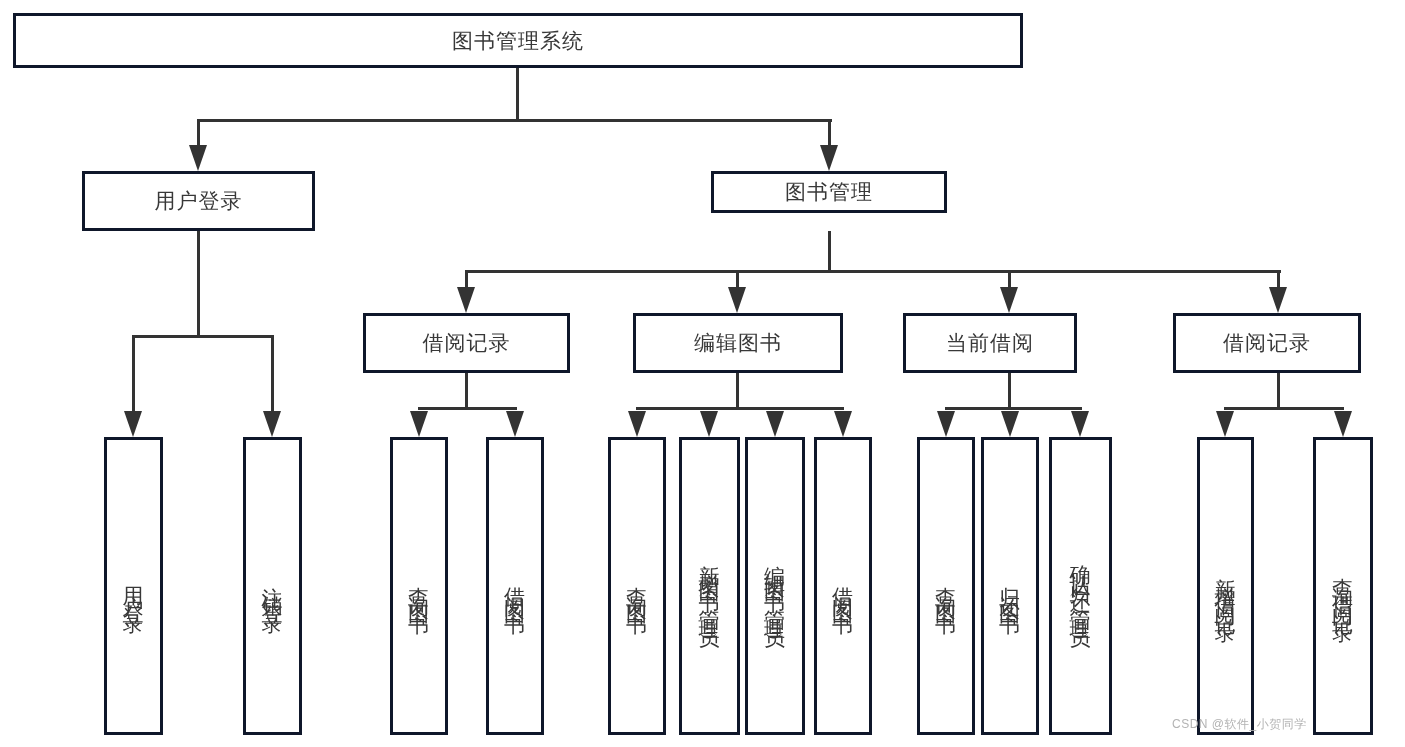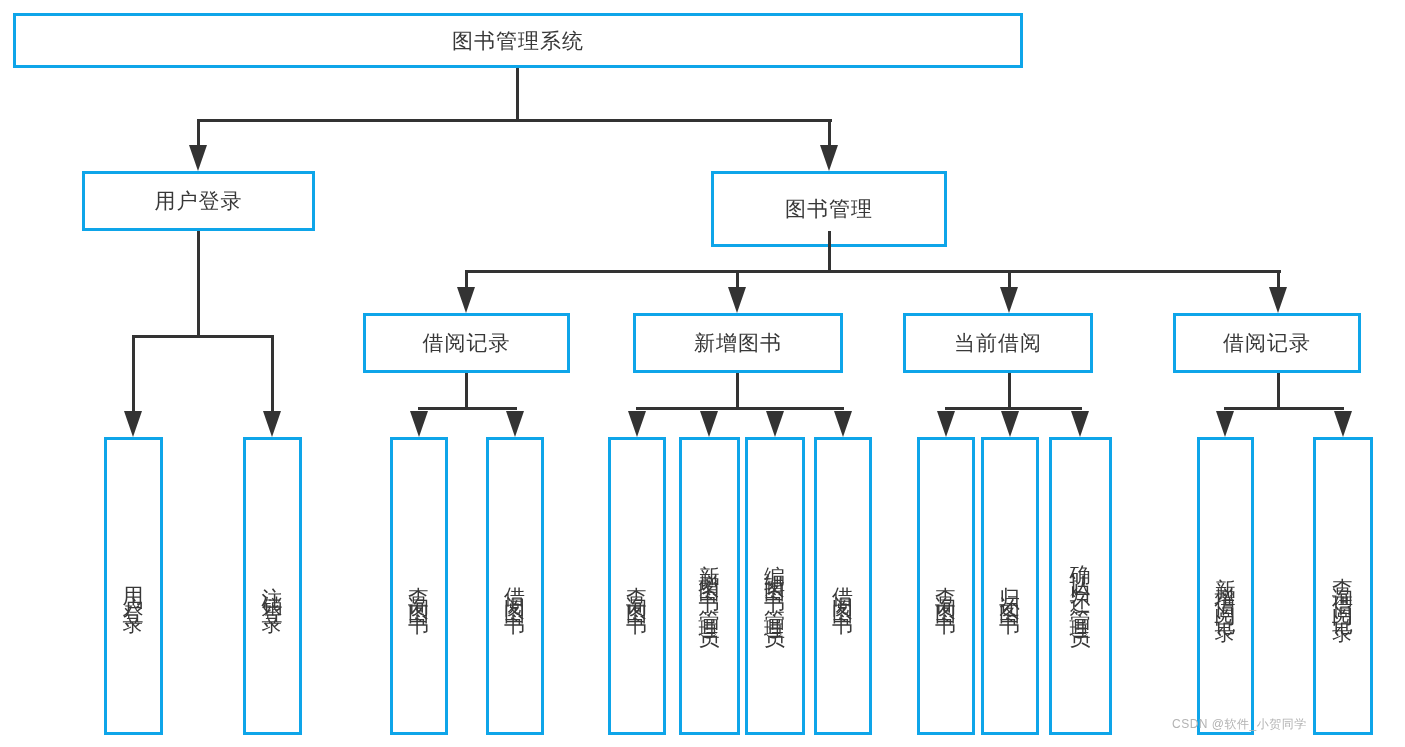--- a/index.html
+++ b/index.html
@@ -1,21 +1,21 @@
 <!DOCTYPE html>
 <html><head>
 <meta charset="utf-8">
 <style>
   html,body{margin:0;padding:0;}
   body{
     width:1405px;height:747px;position:relative;background:#ffffff;
     font-family:"Liberation Sans","DejaVu Sans",sans-serif;overflow:hidden;
   }
   .box{
-    position:absolute;box-sizing:border-box;border:3px solid #0ea5e9;background:#ffffff;
+    position:absolute;box-sizing:border-box;border:3px solid #0f172a;background:#ffffff;
     display:flex;align-items:center;justify-content:center;
     font-size:21px;color:#383838;letter-spacing:1px;white-space:nowrap;
   }
   .vbox{
     writing-mode:vertical-rl;text-orientation:mixed;
     letter-spacing:9px;white-space:normal;line-height:1;
     padding-top:4px;
   }
   .hline{position:absolute;height:3px;background:#333333;}
   .vline{position:absolute;width:3px;background:#333333;}
@@ -35,43 +35,43 @@
 <div class="box" style="left:13px;top:13px;width:1010px;height:55px;">图书管理系统</div>
 
 <div class="vline" style="left:516px;top:68px;height:54px;"></div>
 <div class="hline" style="left:197px;top:119px;width:635px;"></div>
 <div class="vline" style="left:197px;top:119px;height:28px;"></div>
 <div class="arrow" style="left:189px;top:145px;"></div>
 <div class="vline" style="left:828px;top:119px;height:28px;"></div>
 <div class="arrow" style="left:820px;top:145px;"></div>
 
 <div class="box" style="left:82px;top:171px;width:233px;height:60px;">用户登录</div>
-<div class="box" style="left:711px;top:171px;width:236px;height:76px;">图书管理</div>
+<div class="box" style="left:711px;top:171px;width:236px;height:42px;">图书管理</div>
 
 <div class="vline" style="left:197px;top:231px;height:107px;"></div>
 <div class="hline" style="left:132px;top:335px;width:142px;"></div>
 <div class="vline" style="left:132px;top:335px;height:78px;"></div>
 <div class="arrow" style="left:124px;top:411px;"></div>
 <div class="vline" style="left:271px;top:335px;height:78px;"></div>
 <div class="arrow" style="left:263px;top:411px;"></div>
 
 <div class="vline" style="left:828px;top:231px;height:42px;"></div>
 <div class="hline" style="left:465px;top:270px;width:816px;"></div>
 <div class="vline" style="left:465px;top:270px;height:20px;"></div>
 <div class="arrow" style="left:457px;top:287px;"></div>
 <div class="vline" style="left:736px;top:270px;height:20px;"></div>
 <div class="arrow" style="left:728px;top:287px;"></div>
 <div class="vline" style="left:1008px;top:270px;height:20px;"></div>
 <div class="arrow" style="left:1000px;top:287px;"></div>
 <div class="vline" style="left:1277px;top:270px;height:20px;"></div>
 <div class="arrow" style="left:1269px;top:287px;"></div>
 
 <div class="box" style="left:363px;top:313px;width:207px;height:60px;">借阅记录</div>
-<div class="box" style="left:633px;top:313px;width:210px;height:60px;">新增图书</div>
-<div class="box" style="left:903px;top:313px;width:190px;height:60px;">当前借阅</div>
+<div class="box" style="left:633px;top:313px;width:210px;height:60px;">编辑图书</div>
+<div class="box" style="left:903px;top:313px;width:174px;height:60px;">当前借阅</div>
 <div class="box" style="left:1173px;top:313px;width:188px;height:60px;">借阅记录</div>
 
 <div class="vline" style="left:465px;top:373px;height:37px;"></div>
 <div class="hline" style="left:418px;top:407px;width:99px;"></div>
 <div class="arrow" style="left:410px;top:411px;"></div>
 <div class="arrow" style="left:506px;top:411px;"></div>
 
 <div class="vline" style="left:736px;top:373px;height:37px;"></div>
 <div class="hline" style="left:636px;top:407px;width:208px;"></div>
 <div class="arrow" style="left:628px;top:411px;"></div>

